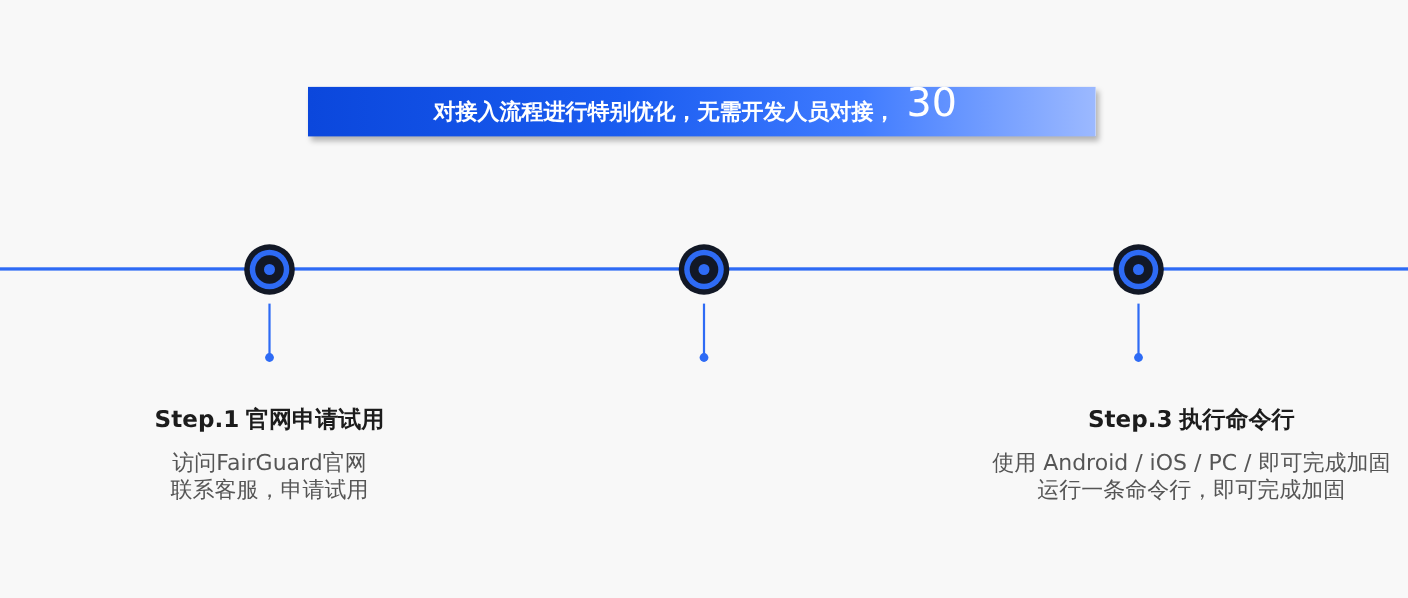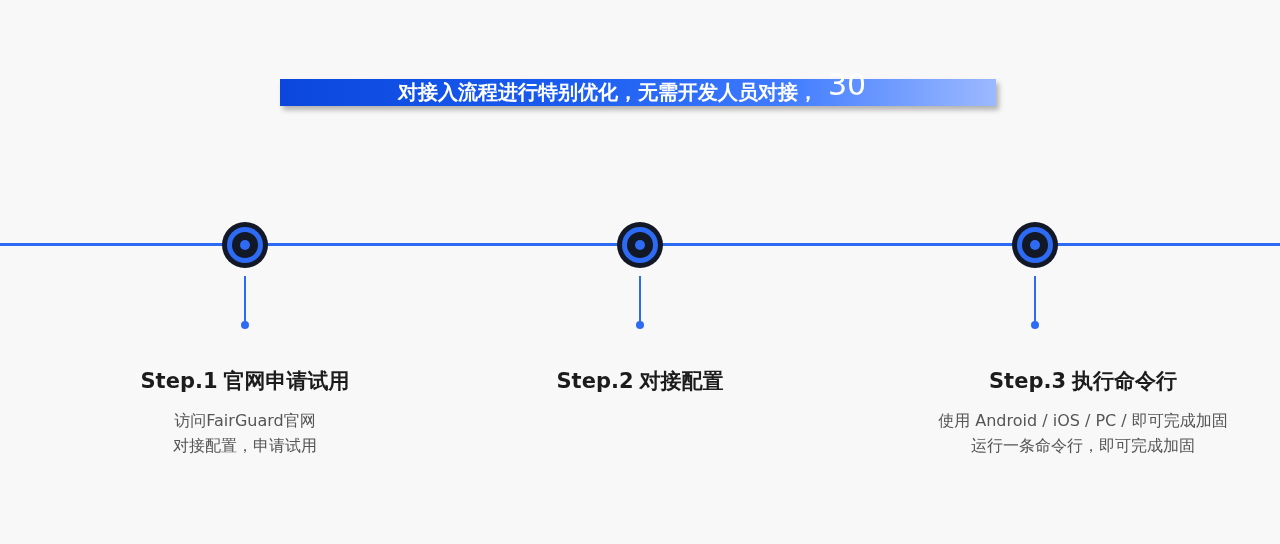--- a/index.html
+++ b/index.html
@@ -5,29 +5,29 @@
   html, body { margin: 0; padding: 0; }
   body {
     width: 1280px; height: 544px; overflow: hidden;
     background: #f8f8f8;
     font-family: "DejaVu Sans", "Liberation Sans", sans-serif;
     position: relative;
   }
   .banner {
     position: absolute;
     left: 280px; top: 79px;
-    width: 716px; height: 27px;
+    width: 716px; height: 45px;
     background: linear-gradient(90deg, #0b47dc 0%, #1a5cf0 40%, #3f7bff 70%, #9cb9ff 100%);
     box-shadow: 3px 4px 5px rgba(0,0,0,0.28);
     display: flex; align-items: center; justify-content: center;
     color: #ffffff;
     white-space: nowrap;
   }
   .banner .txt { font-size: 20px; font-weight: bold; letter-spacing: 0px; }
-  .banner .num { font-size: 30px; font-weight: normal; margin: 0 12px 12px 10px; position: relative; top: -2px; text-align: right; }
+  .banner .num { font-size: 36px; font-weight: normal; margin: 0 12px 12px 10px; position: relative; top: -2px; text-align: right; }
   .timeline {
     position: absolute; left: 0; top: 243px;
     width: 1280px; height: 3px;
     background: #2e6bf5;
   }
   .node {
     position: absolute;
     width: 46px; height: 46px;
     border-radius: 50%;
     background: #121826;
@@ -60,21 +60,21 @@
     position: absolute; top: 366px;
     width: 400px; text-align: center;
   }
   .step .title {
     font-size: 21px; color: #1c1c1c; line-height: 30px; height: 30px;
   }
   .step .title .label { font-weight: bold; }
   .step .title .cn { font-weight: bold; margin-left: 6px; }
   .step .desc {
     margin-top: 12px;
-    font-size: 16px; color: #555555; line-height: 25px;
+    font-size: 20px; color: #555555; line-height: 25px;
   }
 </style>
 </head>
 <body>
 
 <div class="banner">
   <span class="txt">对接入流程进行特别优化，无需开发人员对接，</span>
   <span class="num">30</span>
 </div>
 
@@ -109,28 +109,25 @@
 </div>
 <div class="stem" style="left:1034px; top:276px;"></div>
 <div class="stem-dot" style="left:1031px; top:321px;"></div>
 
 <div class="step" style="left:45px;">
   <div class="title">
     <span class="label">Step.1</span><span class="cn">官网申请试用</span>
   </div>
   <div class="desc">
     <div>访问FairGuard官网</div>
-    <div>对接配置，申请试用</div>
+    <div>联系客服，申请试用</div>
   </div>
 </div>
 
 <div class="step" style="left:440px;">
-  <div class="title">
-    <span class="label">Step.2</span><span class="cn">对接配置</span>
-  </div>
 </div>
 
 <div class="step" style="left:883px;">
   <div class="title">
     <span class="label">Step.3</span><span class="cn">执行命令行</span>
   </div>
   <div class="desc">
     <div>使用 Android / iOS / PC / 即可完成加固</div>
     <div>运行一条命令行，即可完成加固</div>
   </div>

